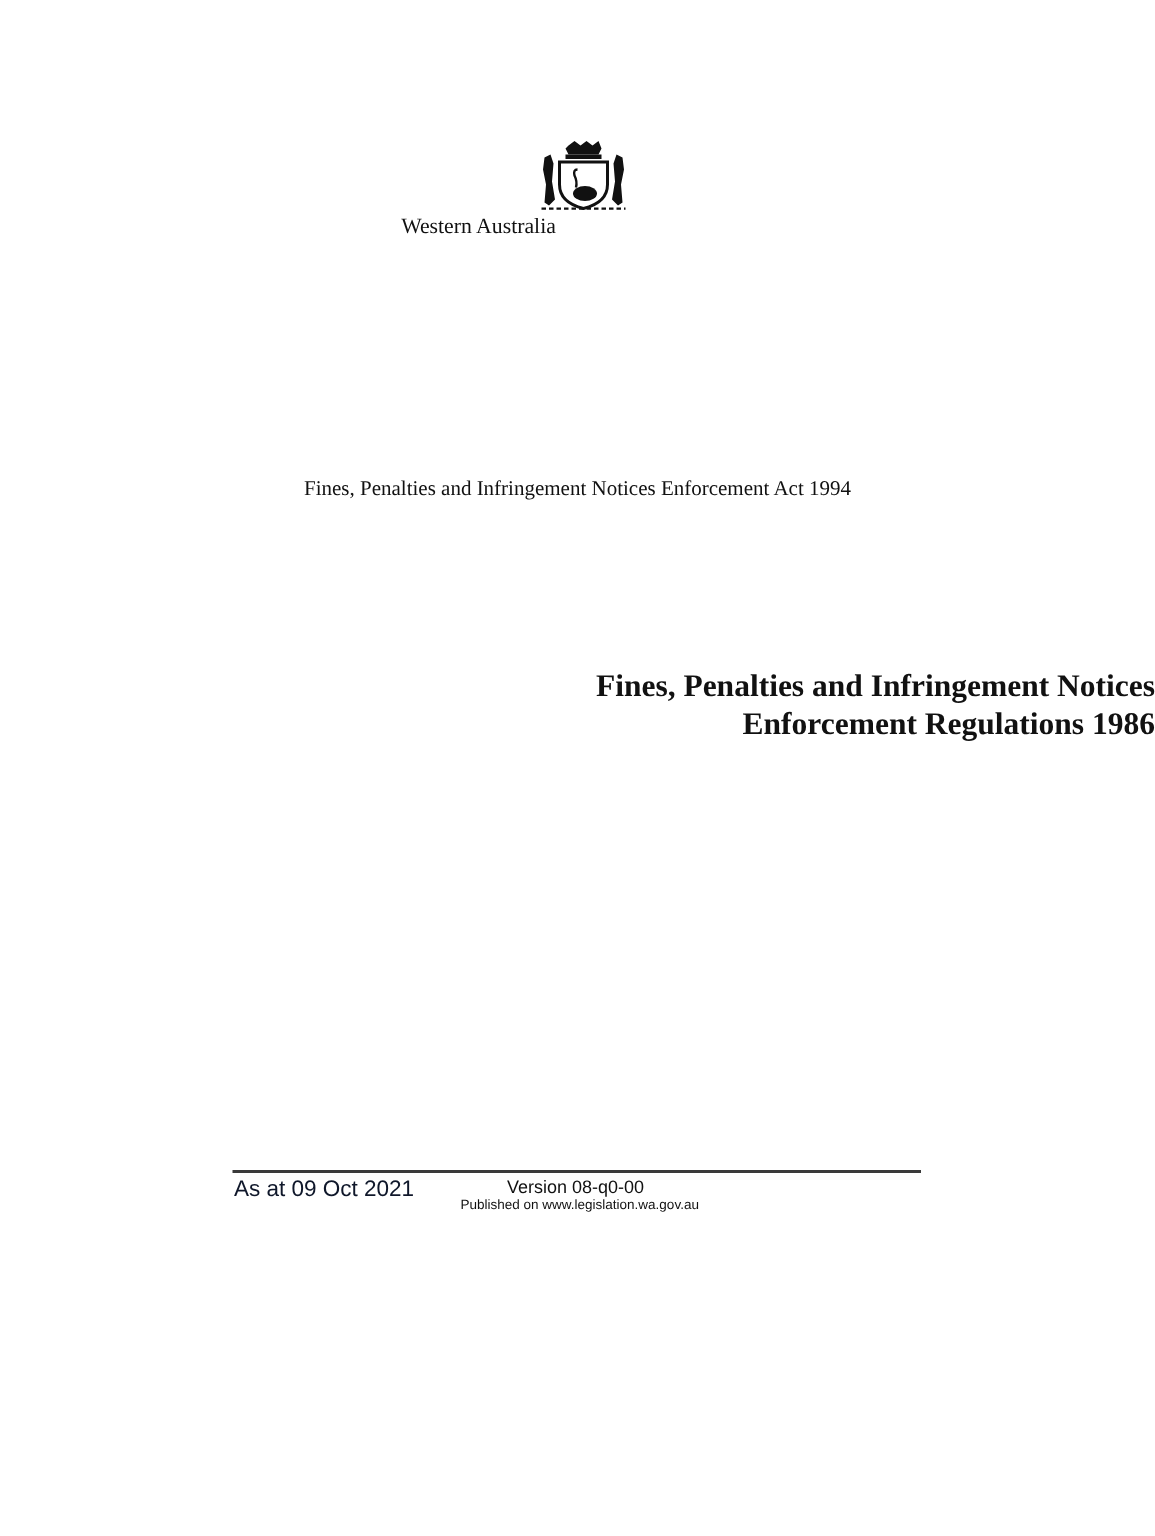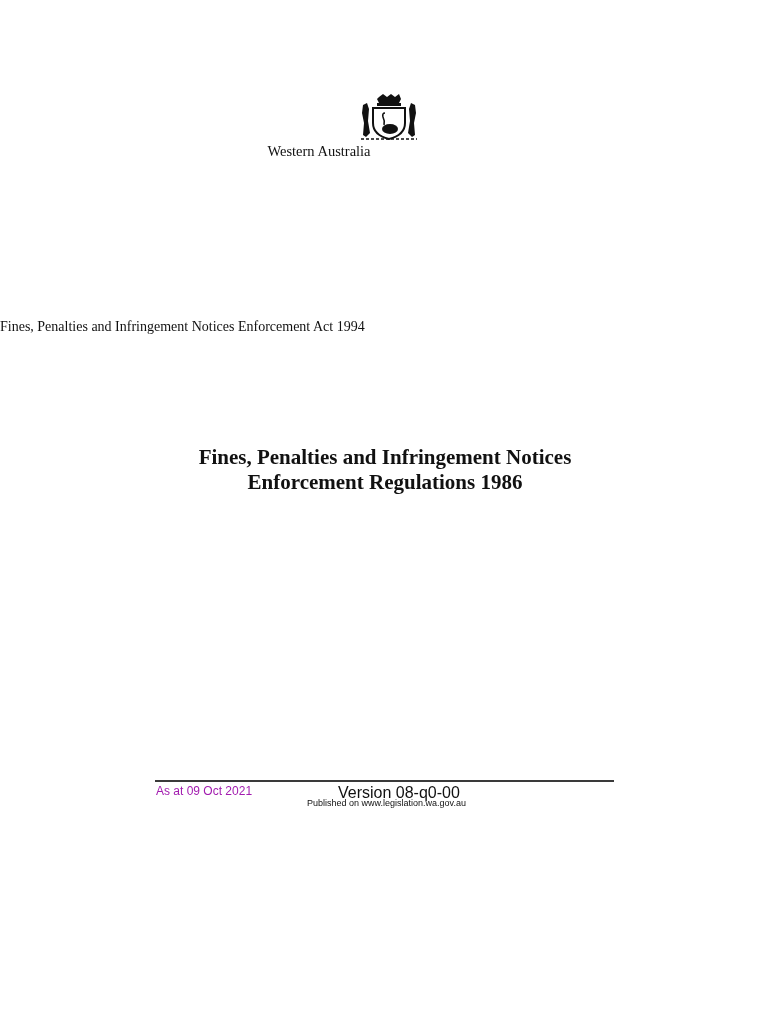--- a/index.html
+++ b/index.html
@@ -29,58 +29,59 @@
       text-align: center;
       font-family: "Liberation Serif", serif;
       font-size: 14.5px;
       color: #111;
     }
     .act-name {
       position: absolute;
       left: 0;
       width: 770px;
       top: 319px;
+      text-align: center;
       font-family: "Liberation Serif", serif;
       font-size: 14px;
       color: #111;
     }
     .reg-title {
       position: absolute;
       left: 0;
       width: 770px;
       top: 445px;
-      text-align: center;
+      text-align: right;
       font-family: "Liberation Serif", serif;
       font-weight: bold;
       font-size: 21px;
       line-height: 25px;
       color: #111;
     }
     .footer-rule {
       position: absolute;
       left: 155px;
       top: 780px;
       width: 459px;
       height: 2px;
       background: #3a3a3a;
     }
     .as-at {
       position: absolute;
       left: 156px;
       top: 784px;
       font-family: "Liberation Sans", sans-serif;
-      font-size: 12px;
-      color: #a21caf;
+      font-size: 15px;
+      color: #0f172a;
     }
     .version {
       position: absolute;
       left: 338px;
       top: 784px;
       font-family: "Liberation Sans", sans-serif;
-      font-size: 16px;
+      font-size: 12px;
       color: #111;
       text-align: right;
     }
     .published {
       position: absolute;
       left: 307px;
       top: 798px;
       font-family: "Liberation Sans", sans-serif;
       font-size: 9px;
       color: #111;

